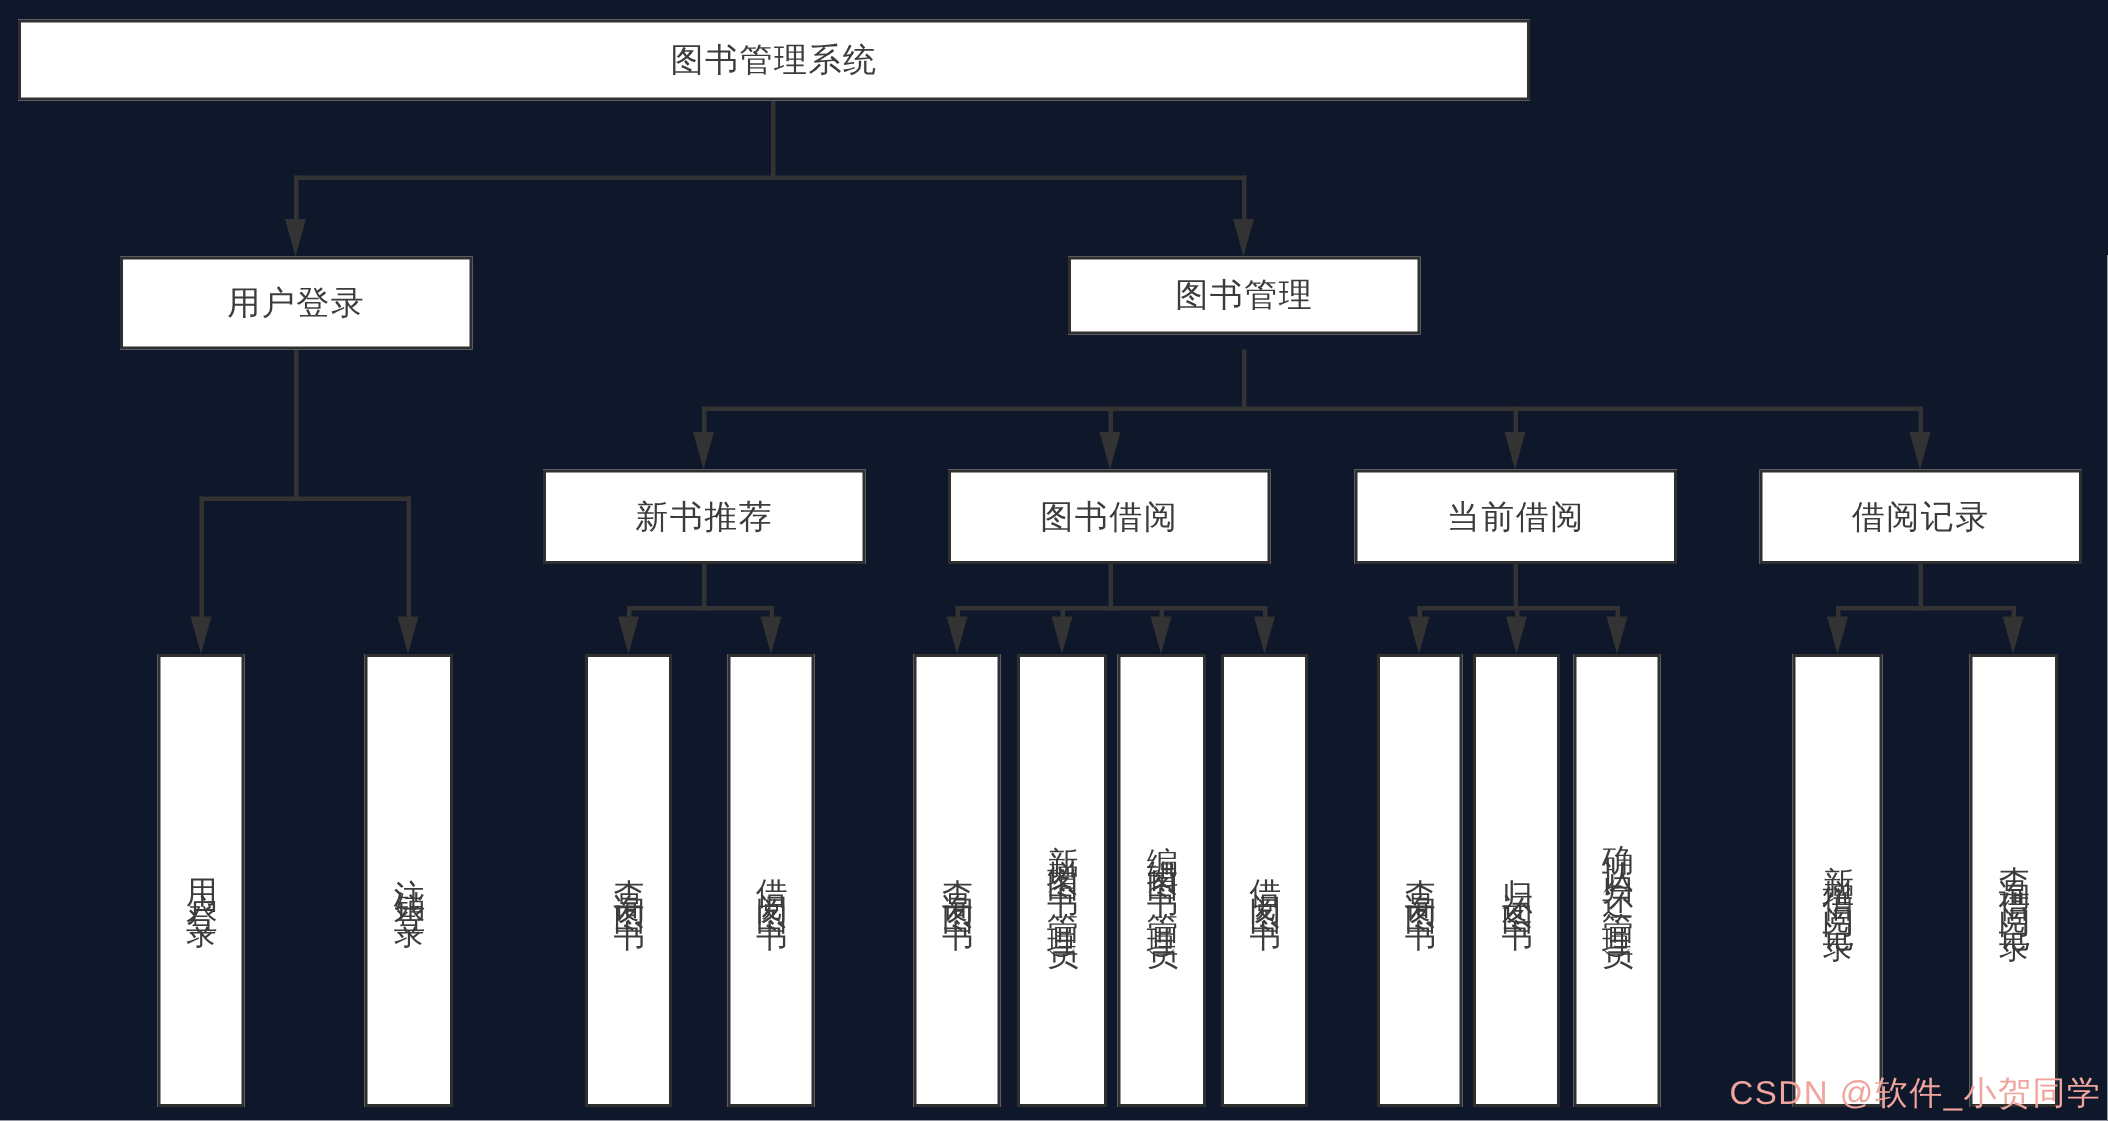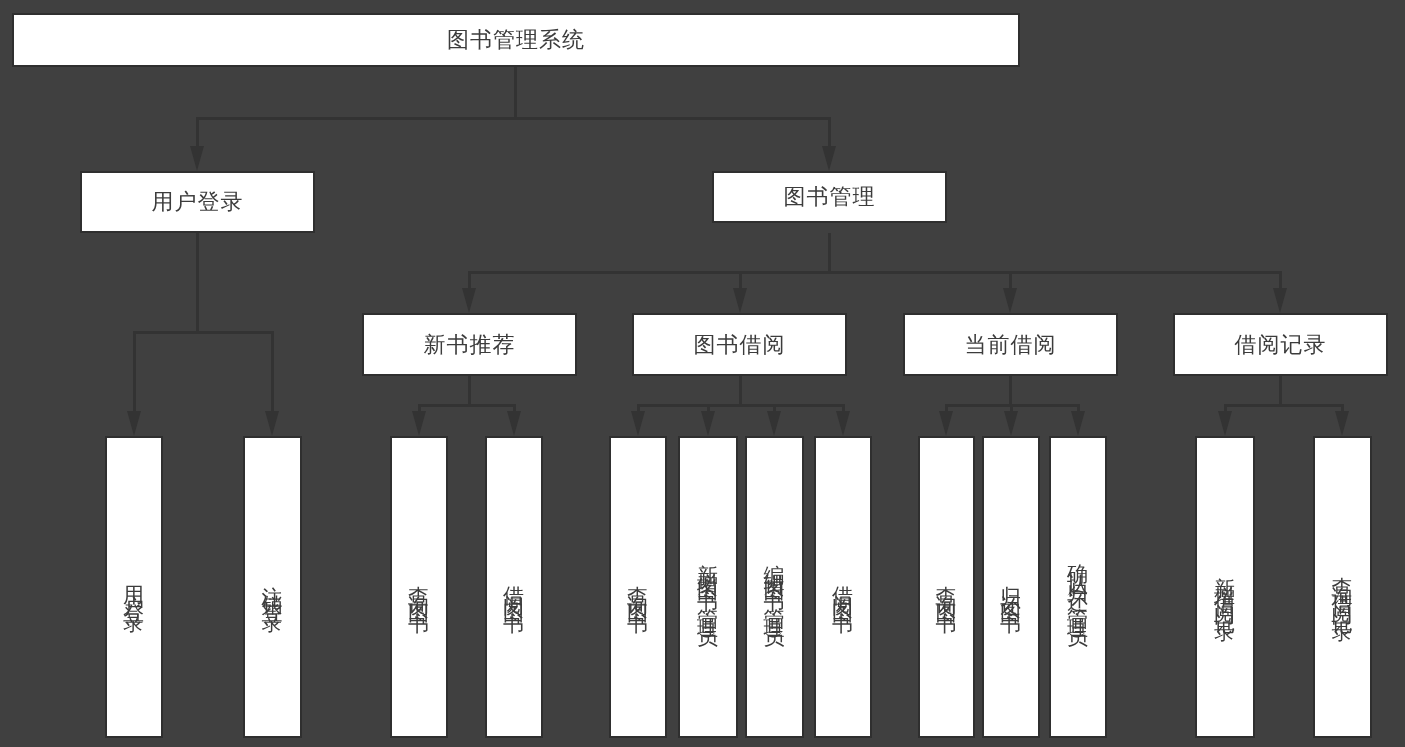--- a/index.html
+++ b/index.html
@@ -5,21 +5,21 @@
   html, body {
     margin: 0;
     padding: 0;
     background: #ffffff;
     font-family: "Liberation Sans", "DejaVu Sans", sans-serif;
   }
   .canvas {
     position: relative;
     width: 1405px;
     height: 747px;
-    background: #404040;
+    background: #0f172a;
     overflow: hidden;
   }
   .box {
     position: absolute;
     border: 2.5px solid #2f2f2f;
     background: #ffffff;
     display: flex;
     align-items: center;
     justify-content: center;
     color: #3c3c3c;
@@ -181,14 +181,15 @@
     <span>确认归还（管理员）</span>
   </div>
 
   <div class="box leaf" style="left:1195px;top:436px;width:60px;height:302px">
     <span>新增借阅记录</span>
   </div>
   <div class="box leaf" style="left:1313px;top:436px;width:59px;height:302px">
     <span>查询借阅记录</span>
   </div>
 
+  <div class="watermark">CSDN @软件_小贺同学</div>
 
 </div>
 
 </body></html>

